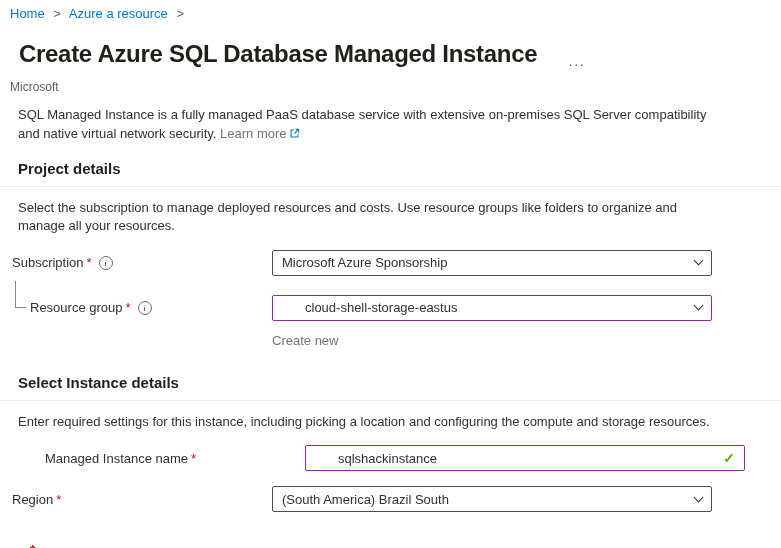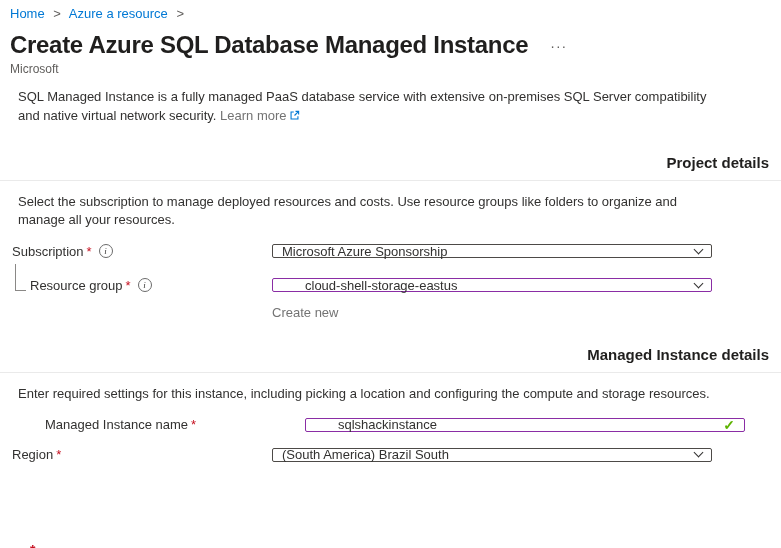--- a/index.html
+++ b/index.html
@@ -11,48 +11,48 @@
   }
   .page { padding: 6px 12px 0 10px; }
 
   
   .breadcrumb { font-size: 13px; color: #605e5c; }
   .breadcrumb a { color: #0078d4; text-decoration: none; margin-right: 5px; cursor: pointer; }
   .breadcrumb .sep { margin-right: 5px; color: #605e5c; }
 
   
   .title-row { display: flex; align-items: flex-end; gap: 22px; margin-top: 10px; }
-  h1 { margin: 0; font-size: 24px; font-weight: 700; color: #201f1e; letter-spacing: -0.3px; }
+  h1 { margin: 9px; font-size: 24px; font-weight: 700; color: #201f1e; letter-spacing: -0.3px; }
   .more { color: #605e5c; font-size: 14px; cursor: pointer; padding-bottom: 5px; letter-spacing: 1px; }
   .publisher { font-size: 12px; color: #605e5c; margin-top: 3px; }
 
   
   .tabs { display: flex; gap: 26px; margin: 40px -12px 0 8px; padding: 0 12px 10px 0; border-bottom: 1px solid #e1dfdd; }
   .tab { position: relative; font-size: 14px; color: #323130; cursor: pointer; white-space: nowrap; }
   .tab.active { font-weight: 700; color: #201f1e; }
   .tab .dot { position: absolute; top: -7px; right: -9px; width: 6px; height: 6px; border-radius: 50%; background: #d13438; }
 
   
   .intro { margin: 12px 0 0 8px; font-size: 13px; line-height: 1.45; max-width: 702px; }
   a.link { color: #737373; text-decoration: none; cursor: pointer; }
   .ext-icon { margin-left: 2px; vertical-align: -1px; }
-  .section-h { margin: 28px 0 0 8px; font-size: 15px; font-weight: 700; color: #201f1e; text-align: right; }
+  .section-h { margin: 16px 0 0 8px; font-size: 15px; font-weight: 700; color: #201f1e; }
   .section-h.mt-lg { margin-top: 26px; }
   .rule { border: none; border-top: 1px solid #eaeaea; margin: 9px -12px 0 -10px; height: 0; }
   .section-desc { margin: 12px 0 0 8px; font-size: 13px; line-height: 1.42; max-width: 700px; }
 
   
   .form { margin: 14px 0 0 2px; }
   .row { display: flex; align-items: center; margin-bottom: 19px; position: relative; }
   .row.gap-lg { margin-bottom: 15px; margin-left: 33px; }
   .row .label { width: 260px; flex: none; display: flex; align-items: center; font-size: 13px; color: #323130; }
   .req { color: #c50f1f; margin-left: 3px; }
   .info { width: 14px; height: 14px; border: 1px solid #6b6b6b; border-radius: 50%; display: inline-flex; align-items: center; justify-content: center; font-size: 9px; font-style: italic; font-family: "Liberation Serif", serif; color: #3b3a39; margin-left: 7px; flex: none; cursor: pointer; }
   .info::before { content: "i"; }
-  .control { width: 440px; height: 14px; border: 1px solid #4d4a47; border-radius: 2px; display: flex; align-items: center; justify-content: space-between; padding: 0 9px; font-size: 13px; background: #fff; cursor: pointer; }
+  .control { width: 440px; height: 26px; border: 1px solid #4d4a47; border-radius: 2px; display: flex; align-items: center; justify-content: space-between; padding: 0 9px; font-size: 13px; background: #fff; cursor: pointer; }
   .control.dirty { border-color: #8a2da5; padding-left: 32px; }
   .control .value { color: #323130; overflow: hidden; white-space: nowrap; }
   .chev { width: 7px; height: 7px; border-right: 1.5px solid #323130; border-bottom: 1.5px solid #323130; transform: rotate(45deg); flex: none; margin-top: -4px; }
   .check { color: #5db300; font-size: 14px; font-weight: bold; flex: none; }
   .check::before { content: "\2713"; }
   .indent { padding-left: 18px; }
   .connector { position: absolute; left: 3px; top: -14px; width: 11px; height: 27px; border-left: 1px solid #8a8886; border-bottom: 1px solid #8a8886; }
   .create-new { margin: -7px 0 0 260px; font-size: 13px; }
   .clipped-marker { position: absolute; left: 30px; top: 542px; color: #c50f1f; font-size: 14px; font-weight: bold; }
 </style>
@@ -116,21 +116,21 @@
         <span class="chev"></span>
       </div>
     </div>
 
     <div class="create-new">
       <a class="link">Create new</a>
     </div>
 
   </div>
 
-  <h2 class="section-h mt-lg">Managed Instance details</h2>
+  <h2 class="section-h mt-lg">Select Instance details</h2>
   <hr class="rule">
   <p class="section-desc">Enter required settings for this instance, including picking a location and configuring the compute and storage resources.</p>
 
   <div class="form">
 
     <div class="row gap-lg">
       <div class="label">
         <span>Managed Instance name</span>
         <span class="req">*</span>
       </div>

